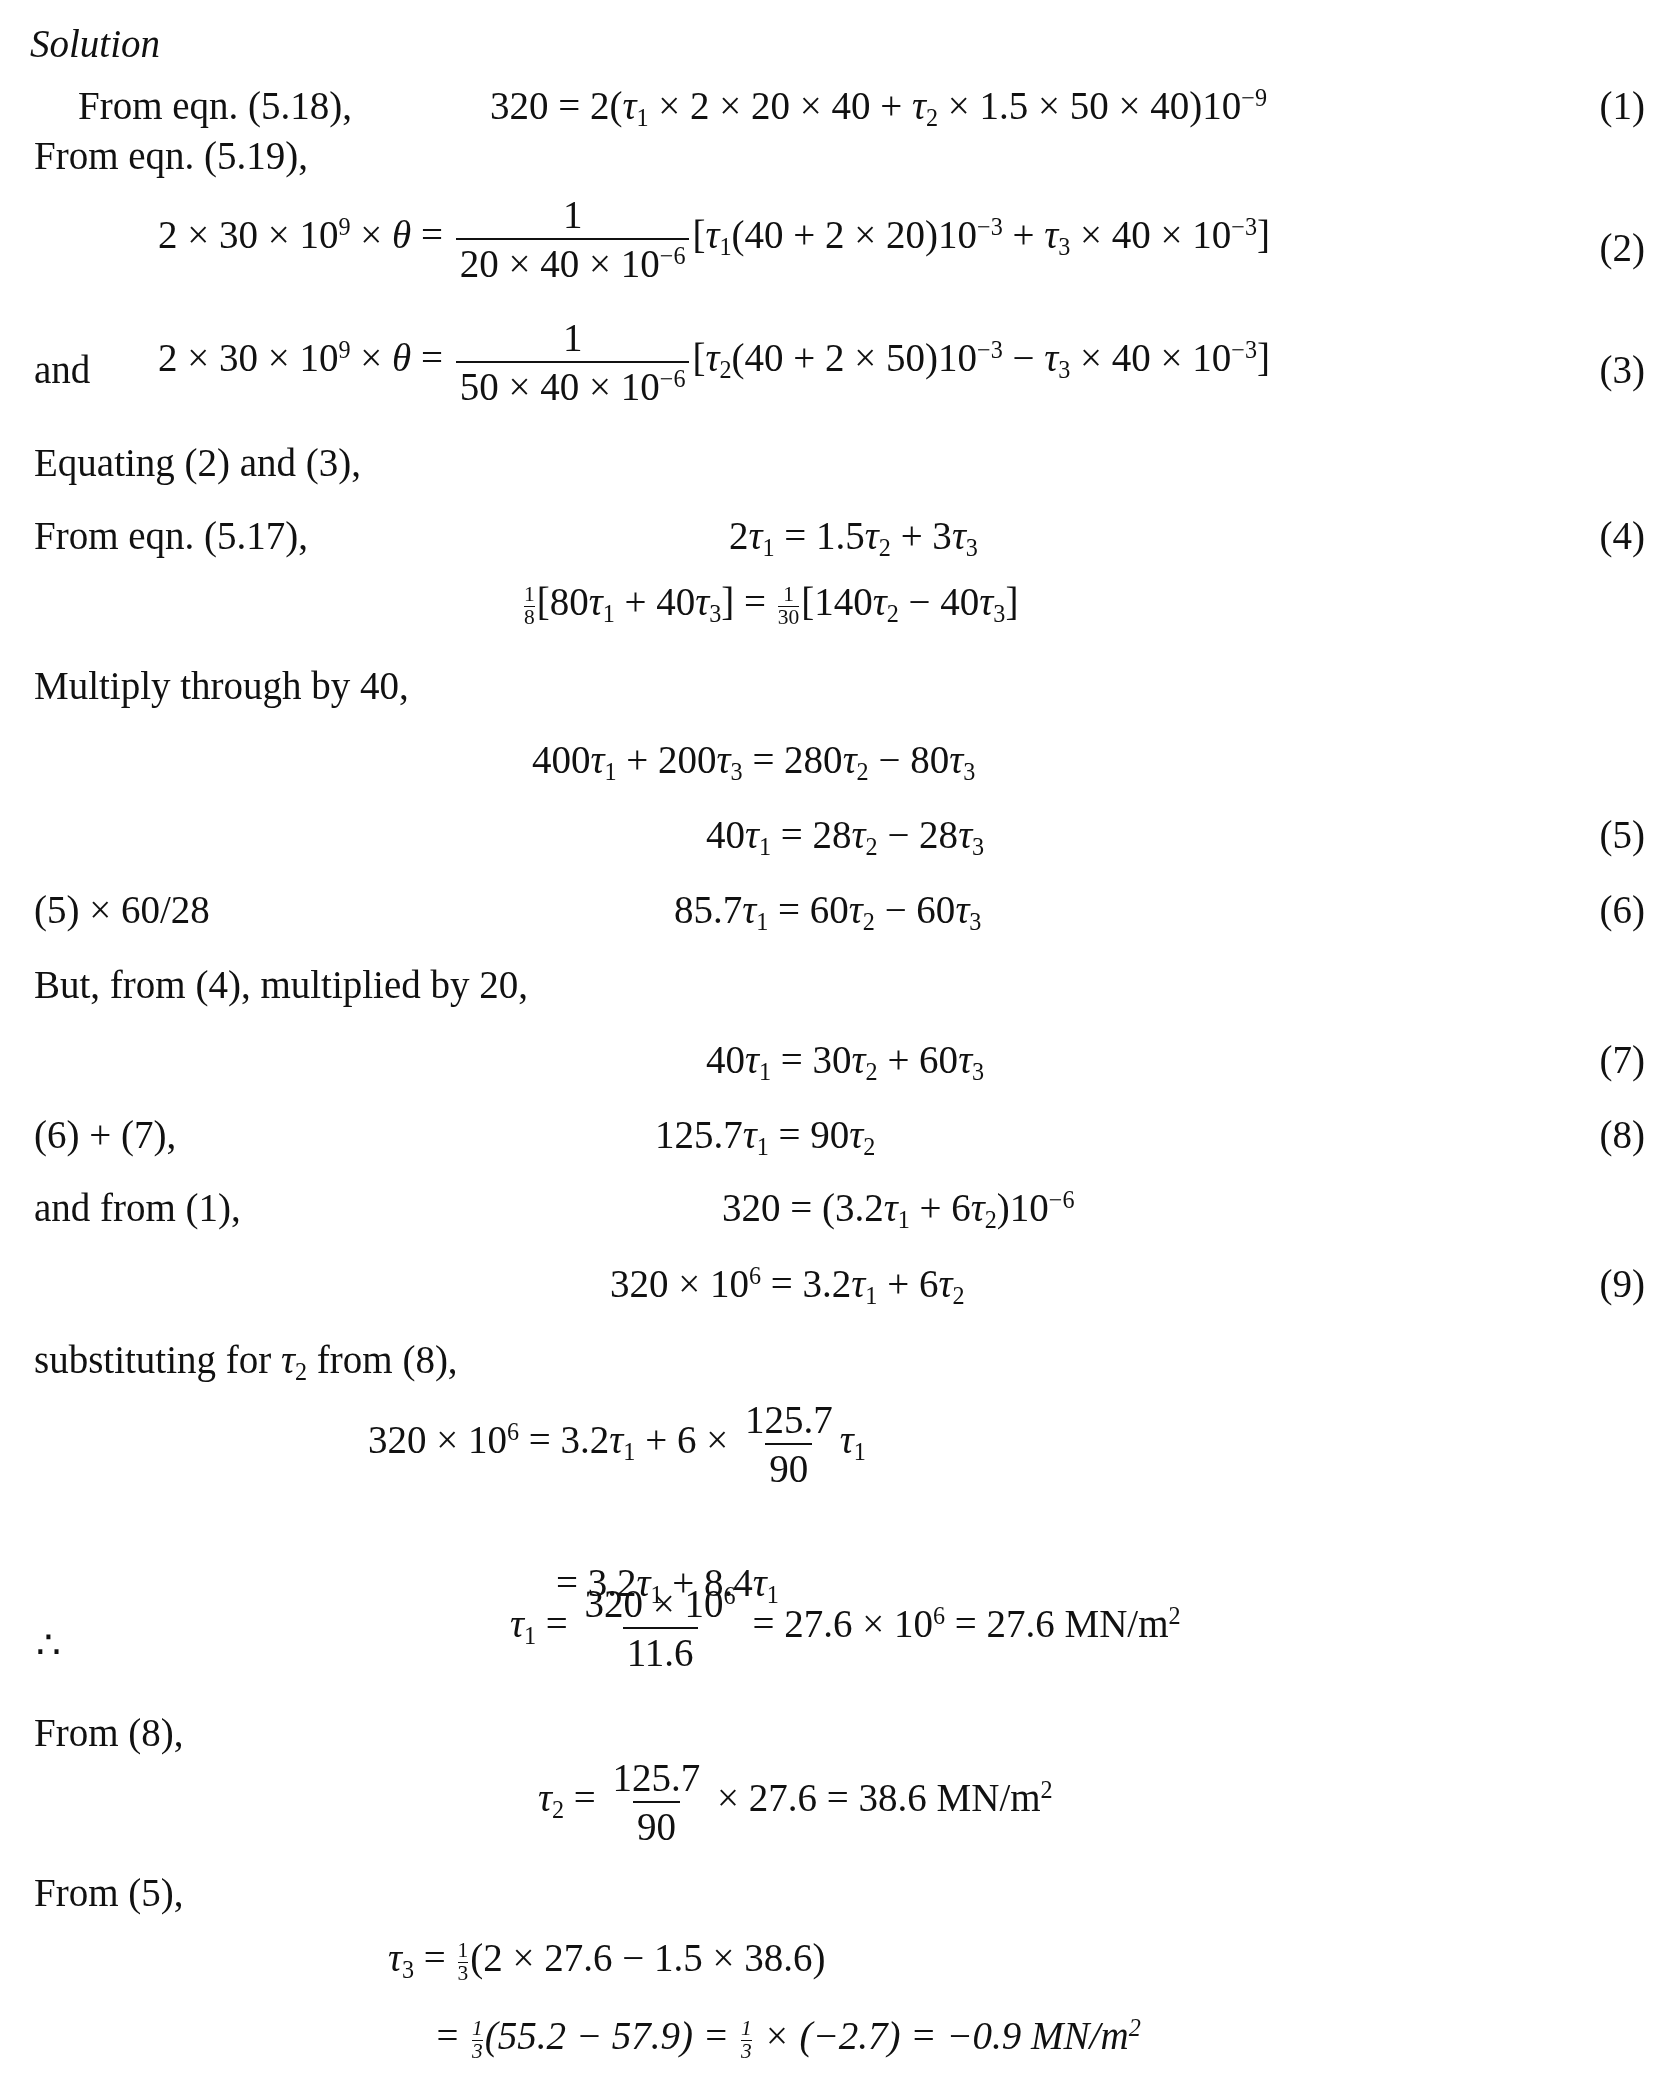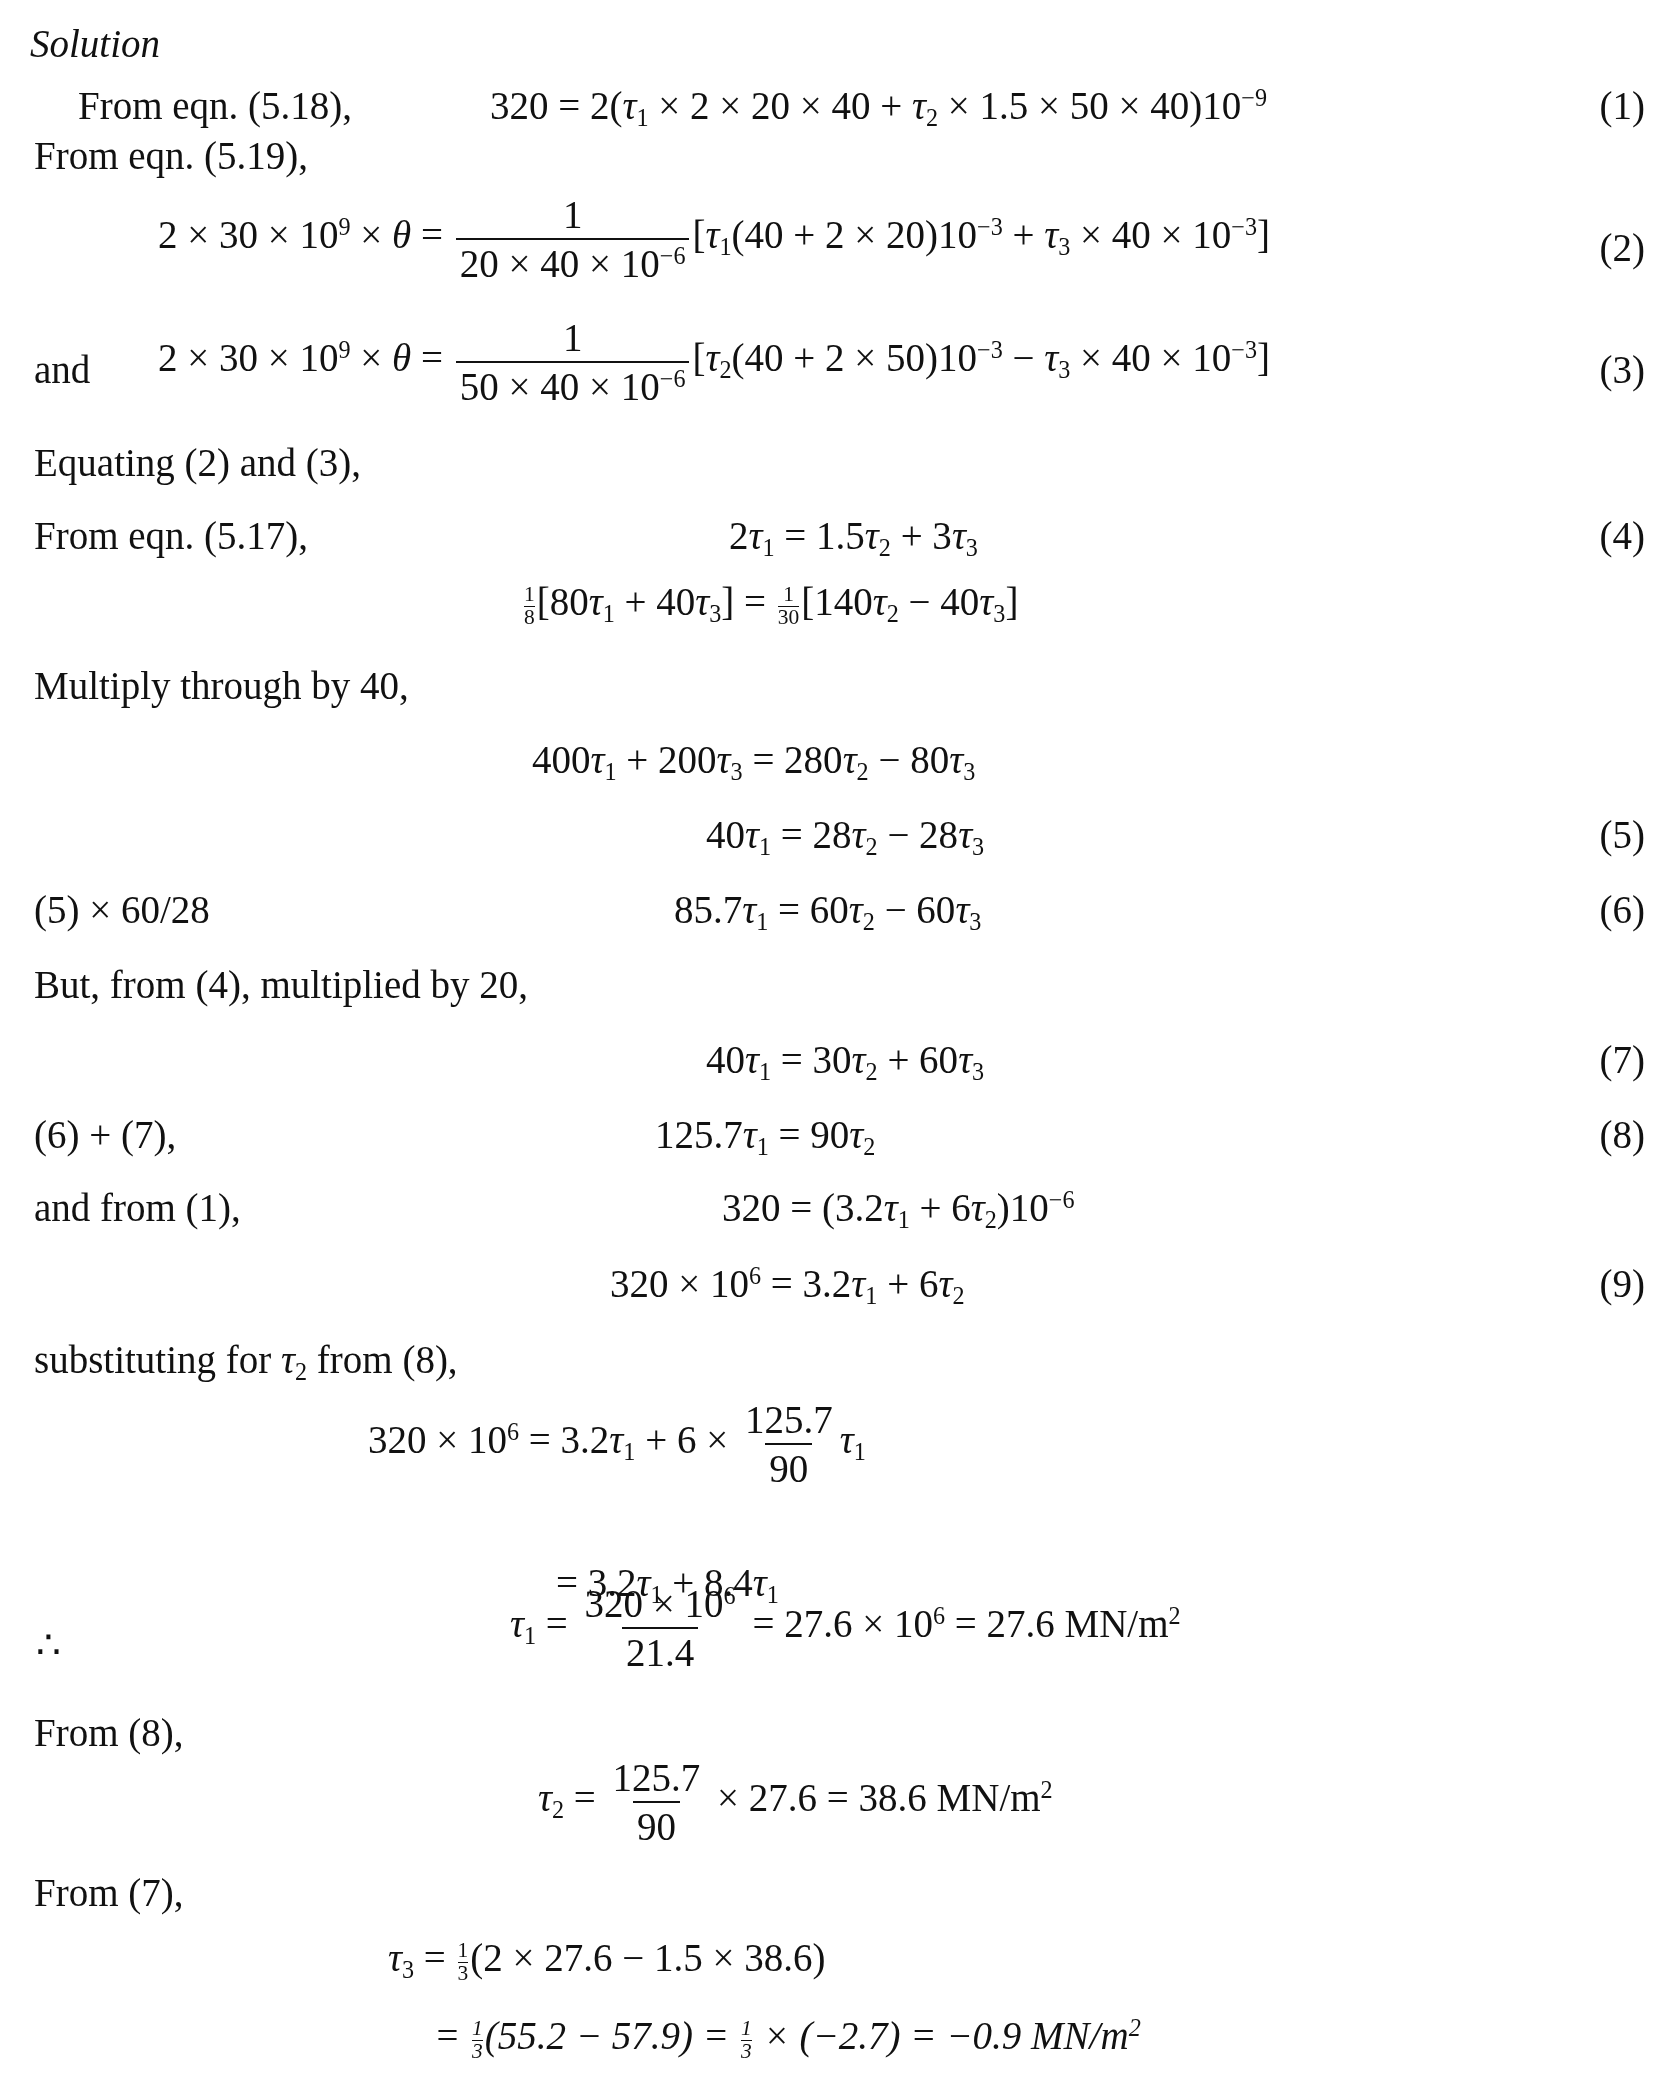--- a/index.html
+++ b/index.html
@@ -91,31 +91,31 @@
       <span class="num">125.7</span>
       <span class="den">90</span>
     </span><i>τ</i><sub>1</sub></div>
 
 <div class="ln" style="left:556px;top:1526px;margin-top:37px;">= 3.2<i>τ</i><sub>1</sub> + 8.4<i>τ</i><sub>1</sub></div>
 
 <div class="ln" style="left:36px;top:1625px;">∴</div>
 <div class="ln" style="left:510px;top:1584px;"><i>τ</i><sub>1</sub> =
   <span class="frac">
       <span class="num">320 × 10<sup>6</sup></span>
-      <span class="den">21.4</span>
+      <span class="den">11.6</span>
     </span> = 27.6 × 10<sup>6</sup> = 27.6 MN/m<sup>2</sup></div>
 
 <div class="ln" style="left:34px;top:1713px;">From (8),</div>
 <div class="ln" style="left:538px;top:1758px;"><i>τ</i><sub>2</sub> =
   <span class="frac">
       <span class="num">125.7</span>
       <span class="den">90</span>
     </span> × 27.6 = 38.6 MN/m<sup>2</sup></div>
 
-<div class="ln" style="left:34px;top:1873px;">From (7),</div>
+<div class="ln" style="left:34px;top:1873px;">From (5),</div>
 
 <div class="ln" style="left:388px;top:1938px;"><i>τ</i><sub>3</sub> =
   <span class="sfrac">
       <span>1</span>
       <span class="den">3</span>
     </span>(2 × 27.6 − 1.5 × 38.6)</div>
 
 <div class="ln" style="left:434px;top:2016px;font-style:italic;">=
   <span class="sfrac">
       <span>1</span>

